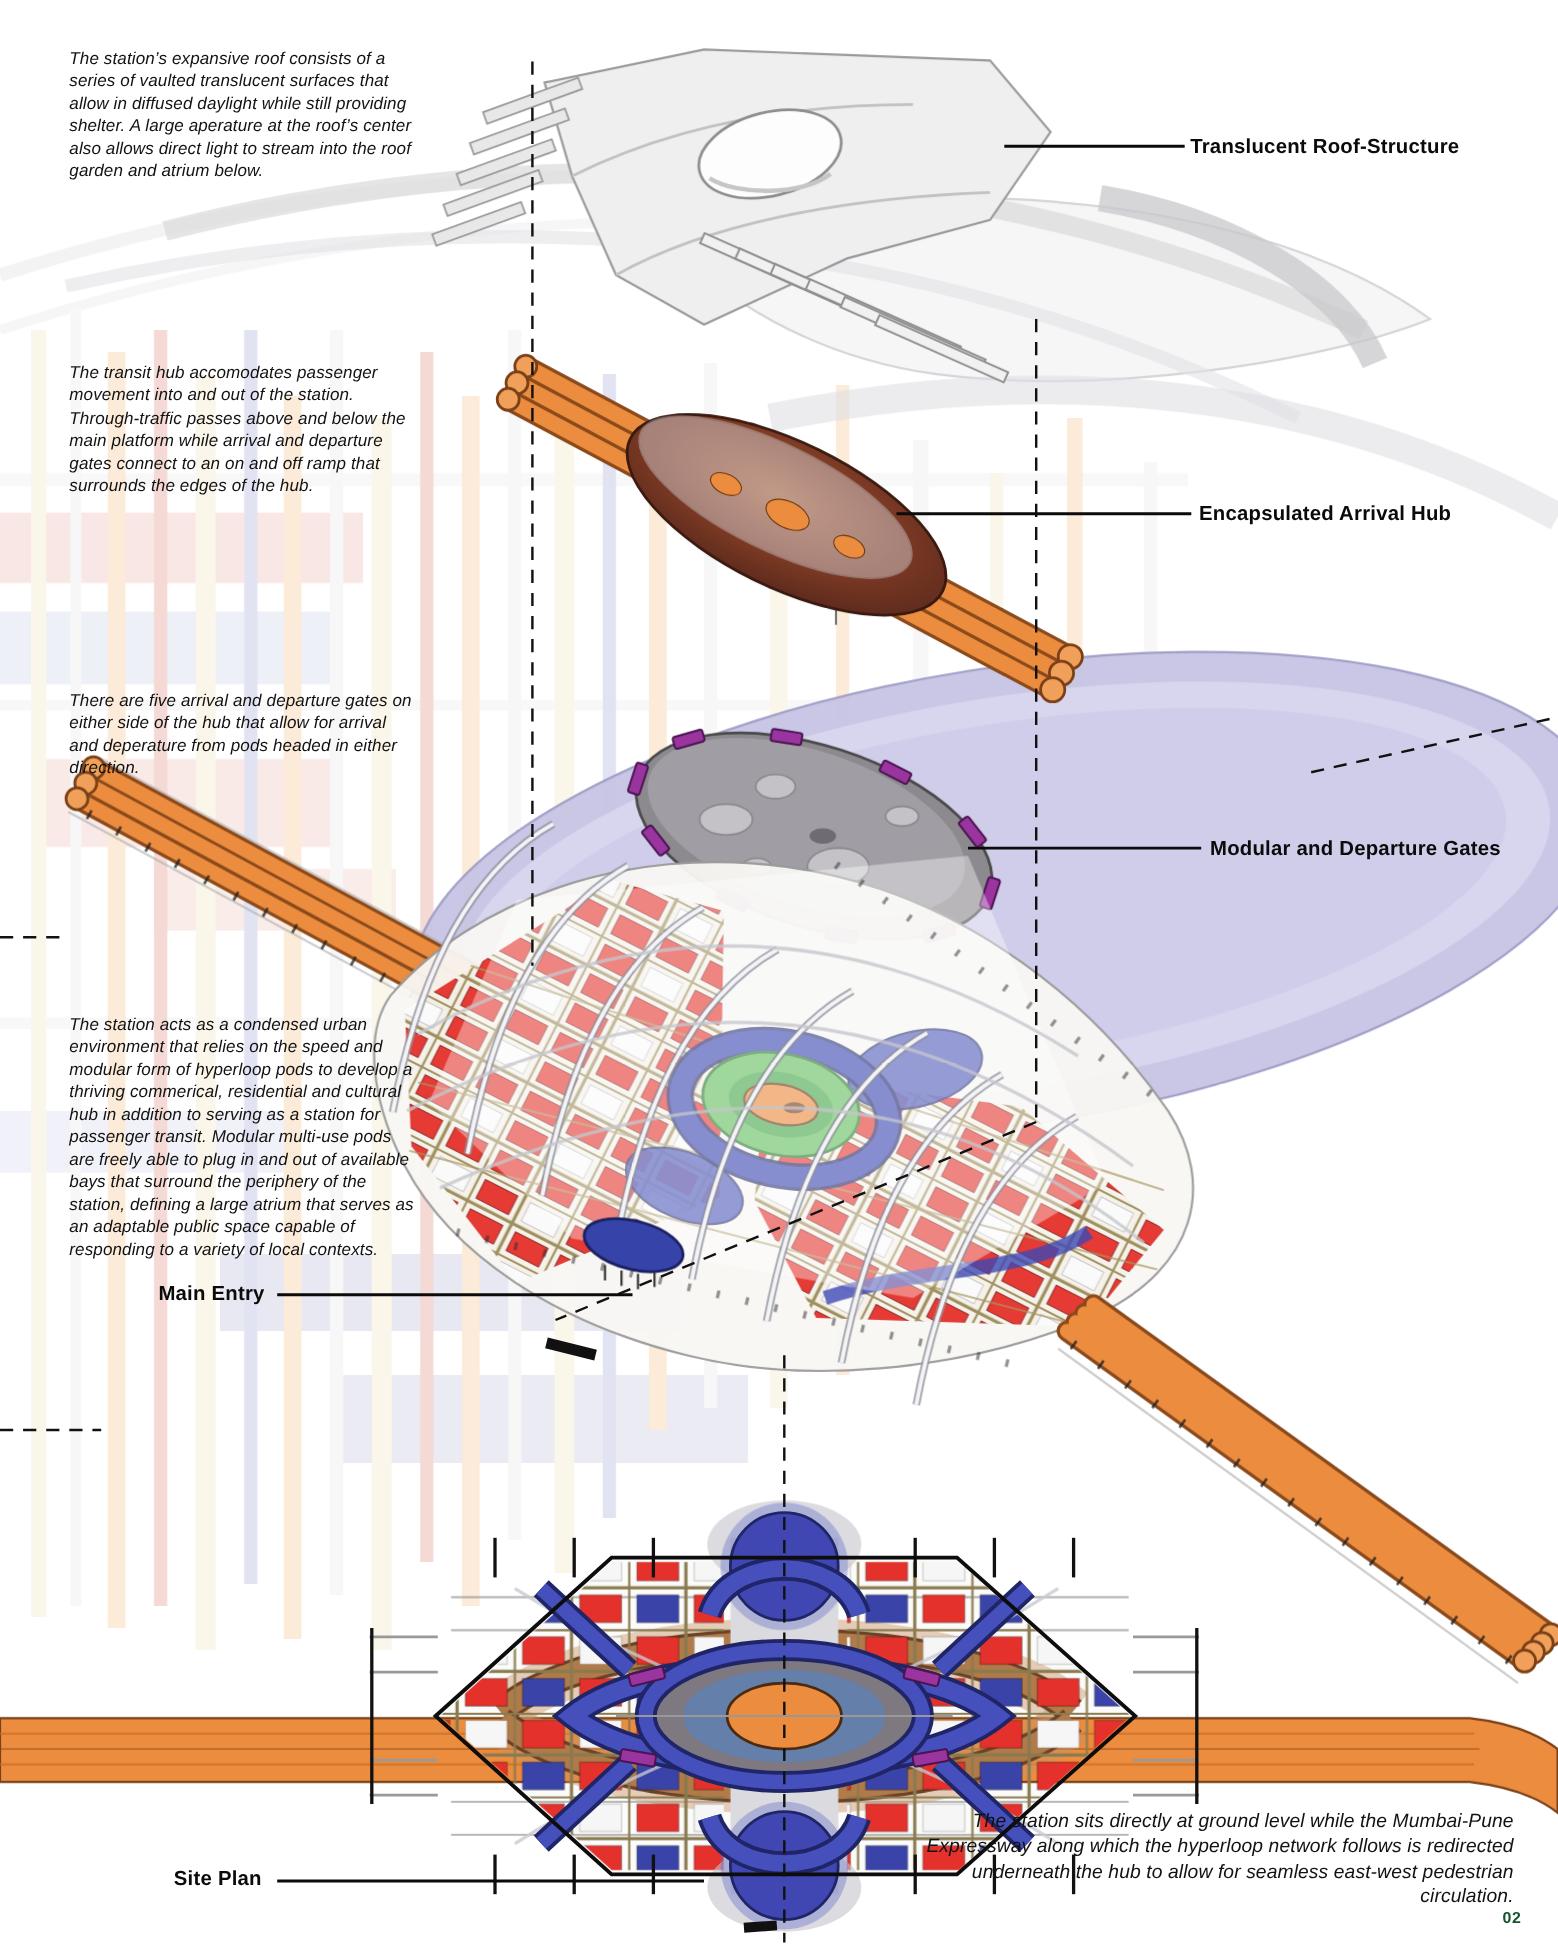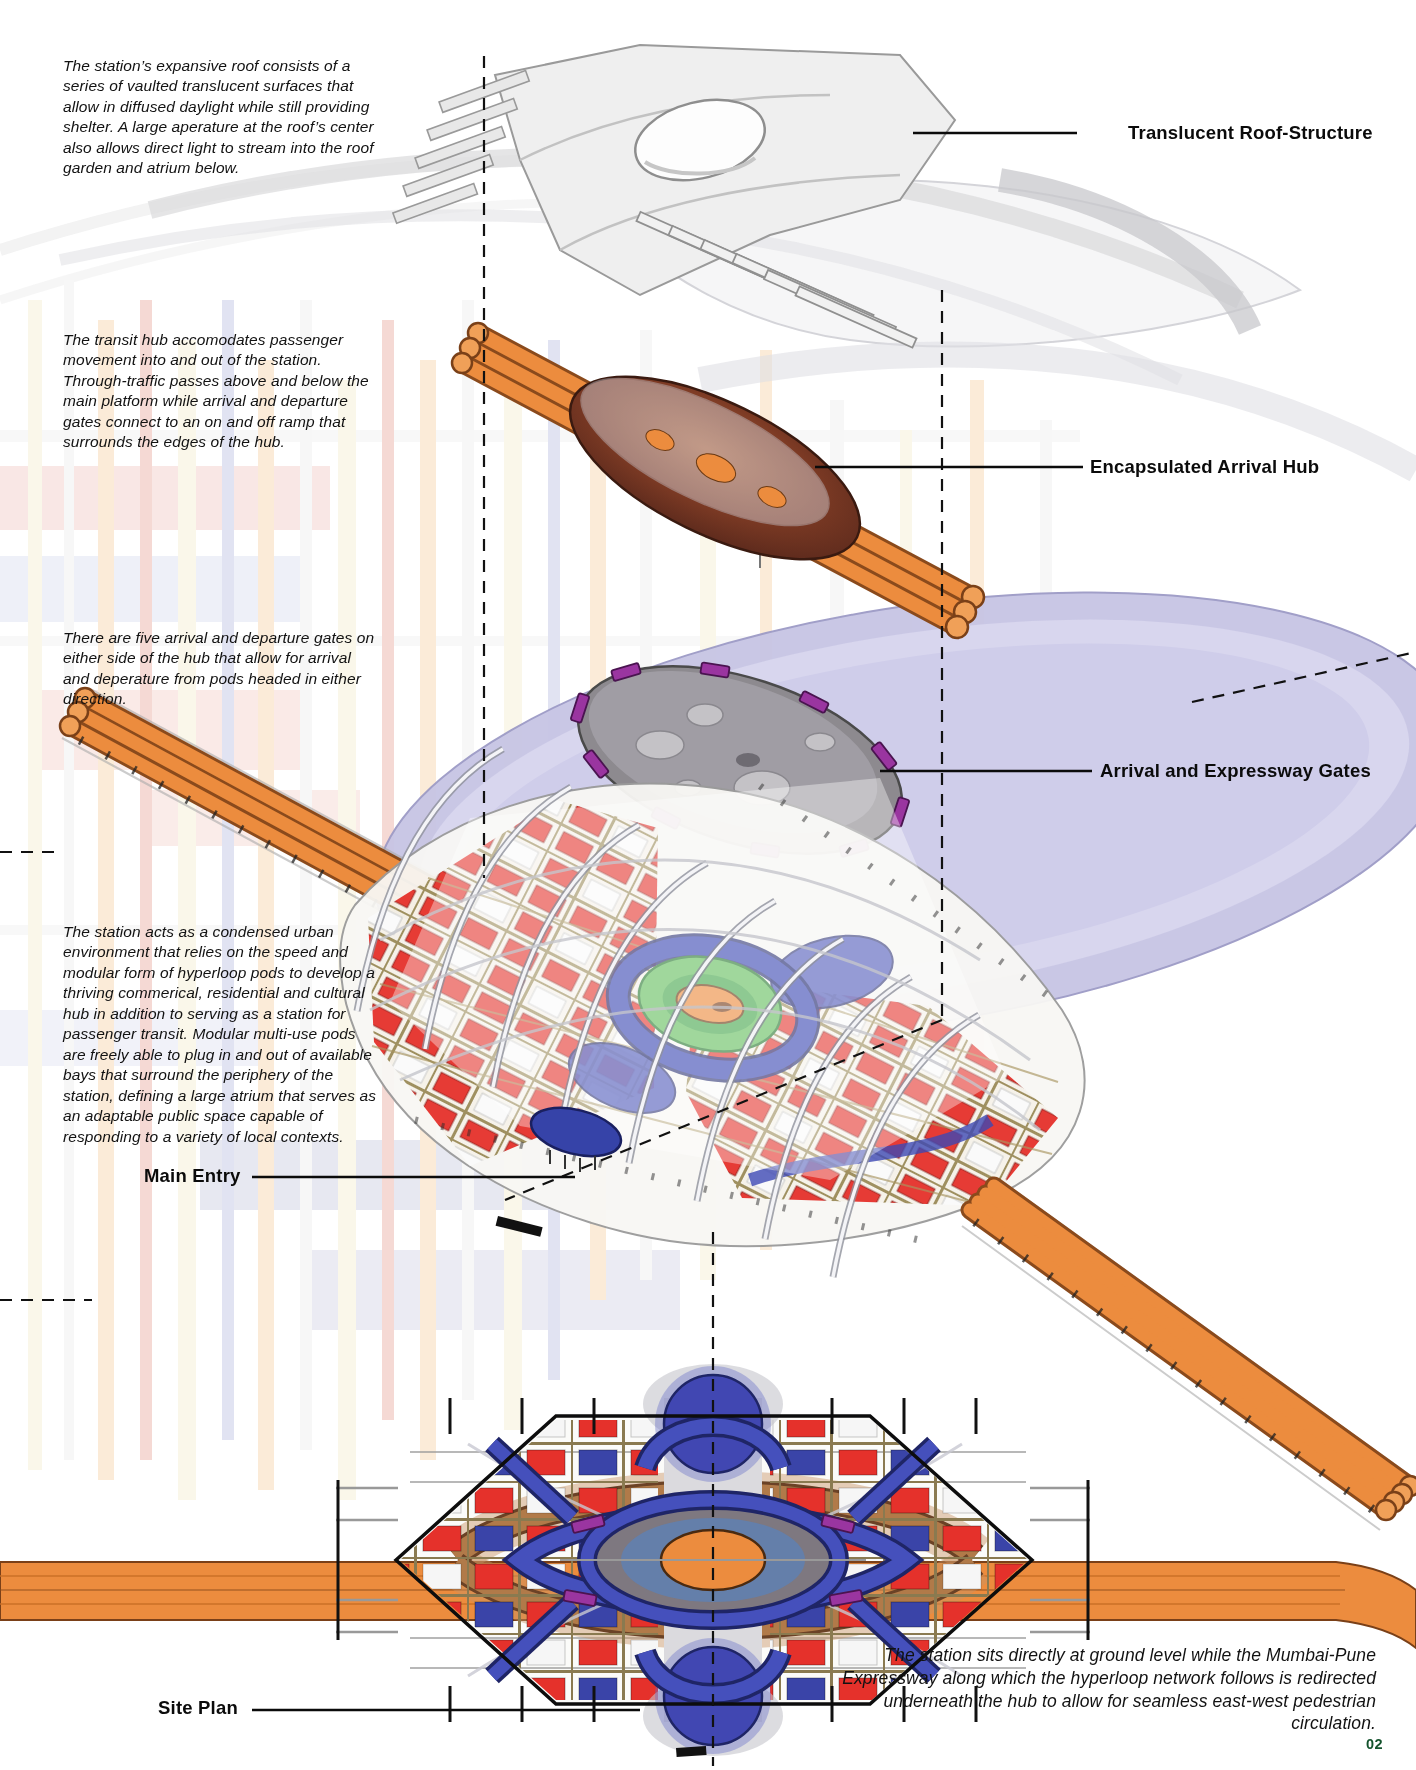--- a/index.html
+++ b/index.html
@@ -417,27 +417,27 @@
 
   <g>
     <path class="leader" d="M913,133 H1077"></path>
     <path class="leader" d="M815,467 H1083"></path>
     <path class="leader" d="M880,771 H1092"></path>
     <path class="leader" d="M252,1177 H575"></path>
     <path class="leader" d="M252,1710 H640"></path>
   </g>
 </svg>
 
-<div class="note" style="left:63px;top:56px">The station’s expansive roof consists of a series of vaulted translucent surfaces that allow in diffused daylight while still providing shelter. A large aperature at the roof’s center also allows direct light to stream into the roof garden and atrium below.</div>
+<div class="note" style="left:63px;top:44px">The station’s expansive roof consists of a series of vaulted translucent surfaces that allow in diffused daylight while still providing shelter. A large aperature at the roof’s center also allows direct light to stream into the roof garden and atrium below.</div>
 <div class="note" style="left:63px;top:628px">There are five arrival and departure gates on either side of the hub that allow for arrival and deperature from pods headed in either direction.</div>
 <div class="note" style="left:63px;top:330px">The transit hub accomodates passenger movement into and out of the station. Through-traffic passes above and below the main platform while arrival and departure gates connect to an on and off ramp that surrounds the edges of the hub.</div>
 <div class="note" style="left:63px;top:922px">The station acts as a condensed urban environment that relies on the speed and modular form of hyperloop pods to develop a thriving commerical, residential and cultural hub in addition to serving as a station for passenger transit. Modular multi-use pods are freely able to plug in and out of available bays that surround the periphery of the station, defining a large atrium that serves as an adaptable public space capable of responding to a variety of local contexts.</div>
 <div class="note note-right" style="left:816px;top:1644px">The station sits directly at ground level while the Mumbai-Pune Expressway along which the hyperloop network follows is redirected underneath the hub to allow for seamless east-west pedestrian circulation.</div>
 
-<div class="lbl" style="left:1128px;top:122px">Translucent Roof-Structure</div>
+<div class="lbl" style="left:1082px;top:122px">Translucent Roof-Structure</div>
 <div class="lbl" style="left:1090px;top:456px">Encapsulated Arrival Hub</div>
-<div class="lbl" style="left:1100px;top:760px">Arrival and Expressway Gates</div>
+<div class="lbl" style="left:1100px;top:760px">Modular and Departure Gates</div>
 <div class="lbl" style="left:144px;top:1165px">Main Entry</div>
 <div class="lbl" style="left:158px;top:1697px">Site Plan</div>
 
 <div class="pagenum" style="left:1366px;top:1736px">02</div>
 
 </div>
 
 </body></html>

